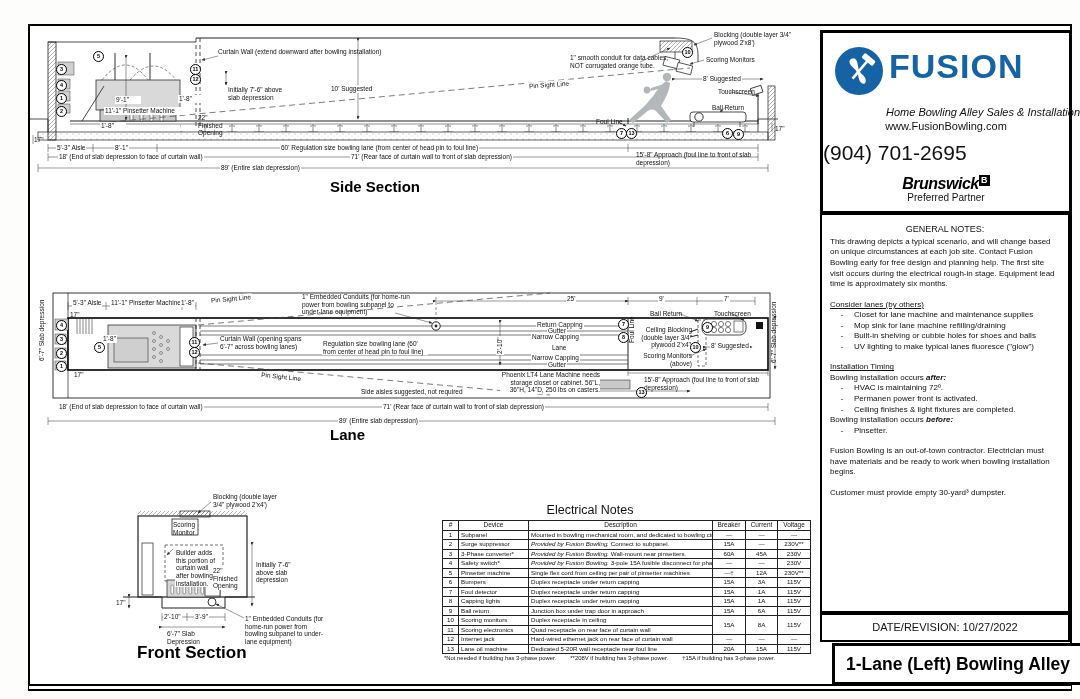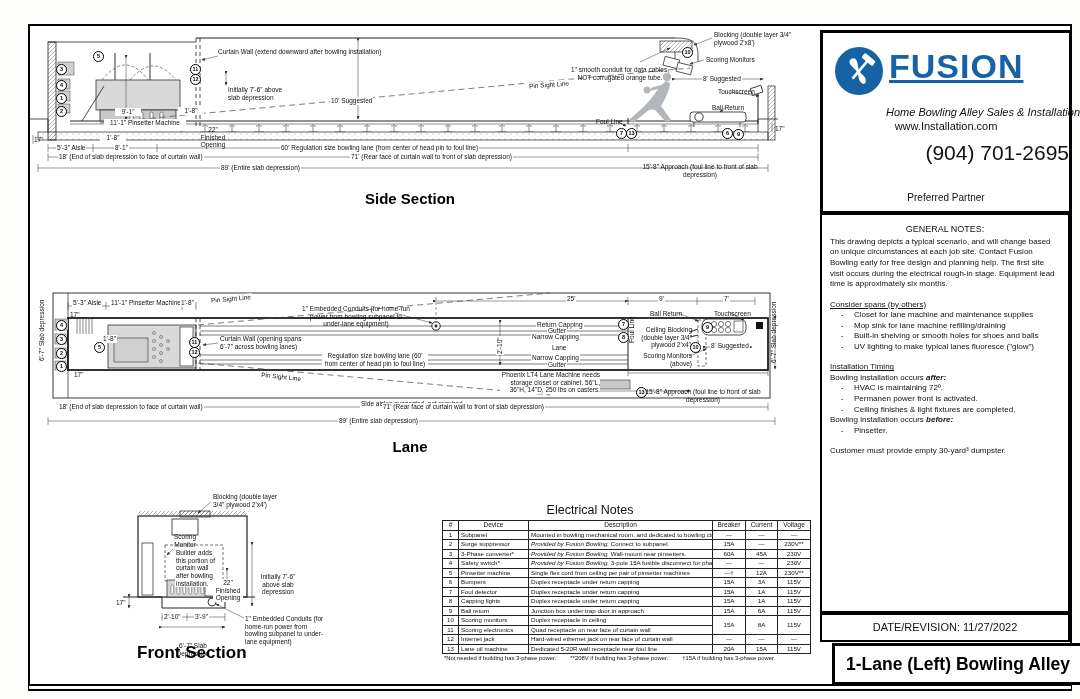--- a/index.html
+++ b/index.html
@@ -2,42 +2,42 @@
 <html><head>
 <meta charset="utf-8">
 <style>
   html,body{margin:0;padding:0;background:#fff;}
   .page{position:relative;width:1080px;height:699px;background:#fdfdfc;font-family:"Liberation Sans","DejaVu Sans",sans-serif;overflow:hidden;}
   .frame{position:absolute;left:28px;top:24px;width:1040px;height:658px;border:2px solid #000;border-bottom:7px double #000;background:#fff;}
   .wrap{position:absolute;}
   .wrap svg{position:absolute;left:0;top:0;}
   
   .L{position:absolute;font-size:6.5px;line-height:1.18;color:#111;}
-  .C{text-align:center;margin-top:12px;}
+  .C{text-align:left;}
   .R{text-align:right;}
   .BG{background:#fff;padding:0 1px;}
   .NW{white-space:nowrap;}
   .V{transform:rotate(-90deg);transform-origin:left top;white-space:nowrap;}
   .T{font-weight:bold;font-size:15px;color:#000;}
   .co{position:absolute;width:9px;height:9px;border:1px solid #000;border-radius:50%;background:#fff;font-size:5.5px;line-height:9px;text-align:center;font-weight:bold;color:#000;z-index:5;}
   
   .elecTitle{position:absolute;left:0;top:0;width:300px;text-align:center;font-size:12.5px;color:#111;}
   table.elec{position:absolute;left:2px;top:17px;border-collapse:collapse;table-layout:fixed;width:368px;}
   table.elec th,table.elec td{border:1px solid #222;font-size:6.2px;line-height:1.05;padding:1px 2px;color:#111;overflow:hidden;white-space:nowrap;}
   table.elec th{font-weight:normal;text-align:center;font-size:6.5px;}
   td.n,td.v{text-align:center;}
   .fnote{position:absolute;left:4px;top:152px;font-size:5.9px;color:#111;white-space:nowrap;}
   .fnote span{margin-right:14px;}
   
   .pbox{position:absolute;background:#fff;border:2px solid #000;}
-  .brandTop{position:absolute;left:66px;top:14px;font-size:34px;font-weight:800;color:#1563a5;letter-spacing:1px;text-decoration:underline;}
+  .brandTop{position:absolute;left:66px;top:14px;font-size:34px;font-weight:800;color:#1563a5;letter-spacing:1px;}
   .brandBot{position:absolute;left:69px;top:47px;font-size:19px;font-weight:800;color:#1563a5;letter-spacing:6.5px;}
   .tagline{position:absolute;left:0;top:73px;width:100%;text-align:center;font-style:italic;font-size:11px;color:#111;padding-left:37px;}
   .website{position:absolute;left:0;top:87px;width:100%;text-align:center;font-size:11px;color:#111;}
-  .phone{position:absolute;left:0;top:108px;width:100%;text-align:right;font-size:21px;color:#111;}
+  .phone{position:absolute;left:0;top:108px;width:100%;text-align:left;font-size:21px;color:#111;}
   .bwline{position:absolute;left:0;top:142px;width:100%;text-align:center;font-size:16px;font-weight:bold;font-style:italic;color:#000;letter-spacing:-0.5px;}
   .bwmark{display:inline-block;background:#000;color:#fff;font-style:normal;font-size:9px;font-weight:bold;width:11px;height:11px;line-height:11px;text-align:center;vertical-align:super;letter-spacing:0;}
   .bwsub{position:absolute;left:0;top:159px;width:100%;text-align:center;font-size:10px;color:#111;}
   .notes{position:absolute;left:0;top:0;width:100%;box-sizing:border-box;padding:9px 8px 0 8px;font-size:8px;line-height:1.32;color:#111;}
   .notes .hd{text-align:center;font-size:9px;margin-bottom:1px;}
   .notes p{margin:0 0 10px 0;}
   .notes .uh{text-decoration:underline;}
   .notes .it{display:flex;}
   .notes .d{width:24px;text-align:center;flex:none;}
   .dateline{position:absolute;left:0;top:0;width:100%;text-align:center;font-size:11px;color:#111;line-height:25px;}
@@ -537,42 +537,43 @@
       <g transform="rotate(-28 26 28)">
         <path d="M26,12 c4,0 4.5,4 2.5,9 c-1.5,4 -1.5,7 0,11 c1.5,4 -0.5,8 -2.5,8 c-2,0 -4,-4 -2.5,-8 c1.5,-4 1.5,-7 0,-11 c-2,-5 -1.5,-9 2.5,-9 z" fill="#fff"></path>
       </g>
       <g transform="rotate(40 26 26)">
         <rect x="24.7" y="10" width="2.6" height="26" fill="#fff"></rect>
         <rect x="19" y="8" width="14" height="6" rx="1.5" fill="#fff"></rect>
       </g>
     </svg>
     <div class="brandTop">FUSION</div>
     <div class="tagline">Home Bowling Alley Sales &amp; Installation</div>
-    <div class="website">www.Installation.com</div>
+    <div class="website">www.FusionBowling.com</div>
     <div class="phone">(904) 701-2695</div>
+    <div class="bwline"><span>Brunswick</span><span class="bwmark">B</span></div>
     <div class="bwsub">Preferred Partner</div>
   </div>
 
   <div class="pbox" style="left:820px;top:213px;width:246px;height:396px;">
     <div class="notes">
       <div class="hd">GENERAL NOTES:</div>
       <p>This drawing depicts a typical scenario, and will change based on unique circumstances at each job site. Contact Fusion Bowling early for free design and planning help. The first site visit occurs during the electrical rough-in stage. Equipment lead time is approximately six months.</p>
-      <div class="uh">Consider spans (by others)</div>
+      <div class="uh">Consider lanes (by others)</div>
       <div>
         <div class="it">
             <span class="d">-</span>
             <span>Closet for lane machine and maintenance supplies</span>
           </div>
         <div class="it">
             <span class="d">-</span>
             <span>Mop sink for lane machine refilling/draining</span>
           </div>
         <div class="it">
             <span class="d">-</span>
-            <span>Built-in shelving or smooth holes for shoes and balls</span>
+            <span>Built-in shelving or cubbie holes for shoes and balls</span>
           </div>
         <div class="it">
             <span class="d">-</span>
             <span>UV lighting to make typical lanes fluoresce ("glow")</span>
           </div>
       </div>
       <div style="height:10px;"></div>
       <div class="uh">Installation Timing</div>
       <div><span>Bowling installation occurs </span><b><i>after:</i></b></div>
       <div class="it">
@@ -585,23 +586,24 @@
         </div>
       <div class="it">
           <span class="d">-</span>
           <span>Ceiling finishes &amp; light fixtures are completed.</span>
         </div>
       <div><span>Bowling installation occurs </span><b><i>before:</i></b></div>
       <div class="it" style="margin-bottom:10px;">
           <span class="d">-</span>
           <span>Pinsetter.</span>
         </div>
+      <p>Fusion Bowling is an out-of-town contractor. Electrician must have materials and be ready to work when bowling installation begins.</p>
       <p>Customer must provide empty 30-yard³ dumpster.</p>
     </div>
   </div>
 
   <div class="pbox" style="left:820px;top:613px;width:246px;height:25px;">
-    <div class="dateline">DATE/REVISION: 11/27/2022</div>
+    <div class="dateline">DATE/REVISION: 10/27/2022</div>
   </div>
   <div class="pbox" style="left:820px;top:643px;width:246px;height:36px;border-width:3px;margin-left:12px;">
     <div class="sheetTitle">1-Lane (Left) Bowling Alley</div>
   </div>
 </div>
 
 </body></html>

